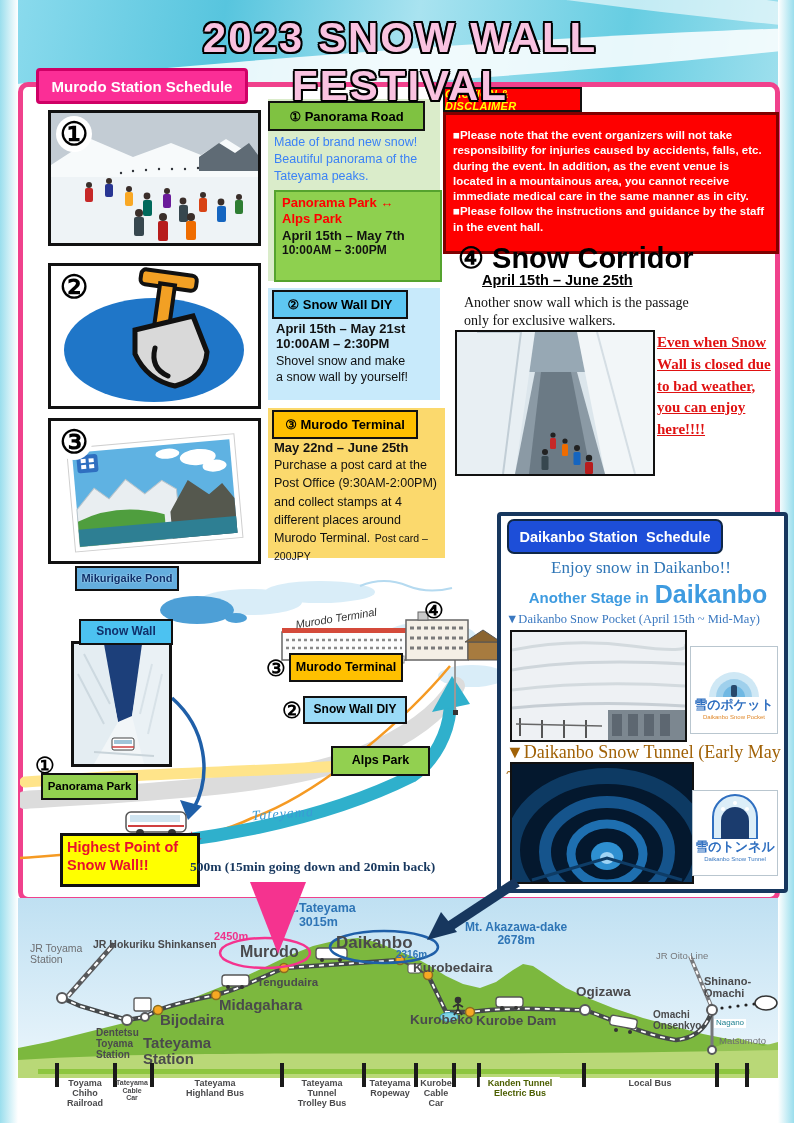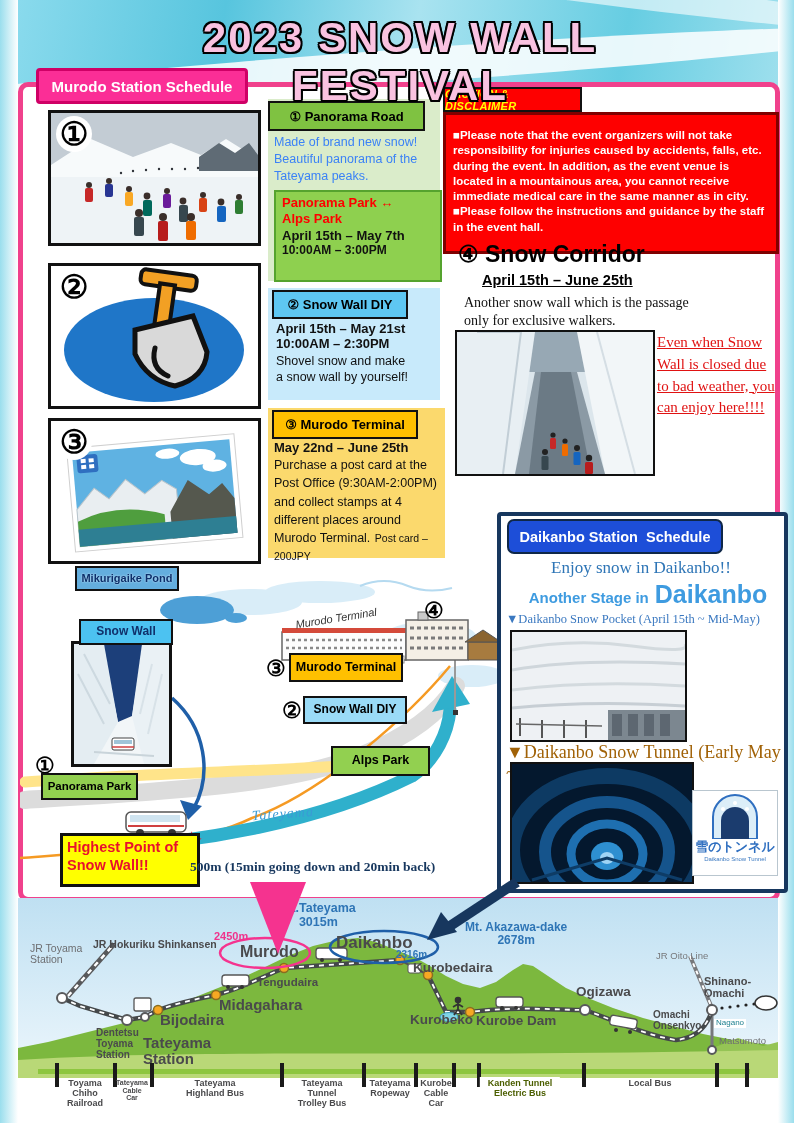--- a/index.html
+++ b/index.html
@@ -175,21 +175,21 @@
     <span style="font-size:12.5px;color:#111;line-height:1.3;">Purchase a post card at the Post Office (9:30AM-2:00PM) and collect stamps at 4 different places around Murodo Terminal.</span>
     <span style="font-size:10.5px;color:#111;">Post card – 200JPY</span>
   </div>
 
   <div class="abs hdr" style="left:443px;top:87px;width:135px;height:21px;background:#fe0000;color:#ffff00;
               font-size:11px;font-style:italic;letter-spacing:.3px;z-index:3;">CAUTION &amp; DISCLAIMER</div>
   <div class="abs pre" style="left:443px;top:112px;width:316px;height:110px;background:#fe0000;border:3px solid #7f0000;
               color:#fff;font-weight:bold;font-size:11.5px;line-height:1.33;padding:13px 7px;z-index:3;">■Please note that the event organizers will not take responsibility for injuries caused by accidents, falls, etc. during the event. In addition, as the event venue is located in a mountainous area, you cannot receive immediate medical care in the same manner as in city.
 ■Please follow the instructions and guidance by the staff in the event hall.</div>
 
-  <div class="abs" style="left:458px;top:241px;font-size:23px;font-weight:bold;color:#000;z-index:3;">④ Snow Corridor</div>
+  <div class="abs" style="left:458px;top:241px;font-size:29px;font-weight:bold;color:#000;z-index:3;">④ Snow Corridor</div>
   <div class="abs" style="left:482px;top:272px;font-size:14.5px;font-weight:bold;color:#000;text-decoration:underline;z-index:3;">April 15th – June 25th</div>
   <div class="abs pre" style="left:464px;top:294px;font-family:'Liberation Serif',serif;font-size:14px;color:#111;line-height:1.3;z-index:3;">Another snow wall which is the passage
 only for exclusive walkers.</div>
 
   <div class="photobox" style="left:455px;top:330px;width:196px;height:142px;border-width:2px;z-index:2;">
     <svg viewBox="0 0 196 142" width="196" height="142" preserveAspectRatio="none">
       <rect width="196" height="142" fill="#dce6ec"></rect>
       <rect x="62" width="72" height="40" fill="#97a8b4"></rect>
       <path d="M0,0 L78,0 L58,142 L0,142 Z" fill="#e8eff3"></path>
       <path d="M20,0 L64,0 L46,142" stroke="#c2ced6" stroke-width="2" fill="none"></path>
@@ -215,21 +215,21 @@
             <rect x="-3.5" y="-2" width="7" height="14" rx="1.5" fill="#37474f"></rect>
           </g>
         <g transform="translate(132,132)">
             <circle cx="0" cy="-6" r="3.2" fill="#222"></circle>
             <rect x="-4" y="-2" width="8" height="12" rx="1.5" fill="#b71c1c"></rect>
           </g>
       </g>
     </svg>
   </div>
 
-  <div class="abs" style="left:657px;top:332px;width:120px;font-family:'Liberation Serif',serif;font-weight:normal;font-size:15px;
+  <div class="abs" style="left:657px;top:332px;width:120px;font-family:'Liberation Serif',serif;font-weight:bold;font-size:15px;
               color:#e01212;text-decoration:underline;line-height:1.45;z-index:3;">Even when Snow Wall is closed due to bad weather, you can enjoy here!!!!</div>
 
   <div class="abs" style="left:497px;top:512px;width:283px;height:373px;border:4px solid #17375e;border-radius:4px;background:#fff;z-index:4;">
     <div class="hdr" style="position:absolute;left:6px;top:3px;width:212px;height:31px;background:#1d4ed8;border:2px solid #0f2748;
                 border-radius:7px;color:#fff;font-size:14.5px;white-space:pre;">Daikanbo Station  Schedule</div>
     <div style="position:absolute;left:10px;top:42px;width:260px;text-align:center;font-family:'Liberation Serif',serif;
                 font-size:17px;color:#2e75b6;">Enjoy snow in Daikanbo!!</div>
     <div style="position:absolute;left:22px;top:64px;width:250px;display:flex;align-items:baseline;justify-content:center;gap:6px;">
       <span style="font-size:15px;font-weight:bold;color:#3e9be0;">Another Stage in</span>
       <span style="font-size:25px;font-weight:bold;color:#3e9be0;">Daikanbo</span>
@@ -249,20 +249,30 @@
         <rect x="132" y="82" width="10" height="22" fill="#5d6771"></rect>
           <rect x="148" y="82" width="10" height="22" fill="#5d6771"></rect>
         <line x1="8" y1="86" x2="8" y2="104" stroke="#555" stroke-width="2"></line>
         <line x1="30" y1="88" x2="30" y2="106" stroke="#555" stroke-width="2"></line>
         <line x1="52" y1="88" x2="52" y2="106" stroke="#555" stroke-width="2"></line>
         <line x1="74" y1="88" x2="74" y2="106" stroke="#555" stroke-width="2"></line>
         <line x1="4" y1="92" x2="90" y2="94" stroke="#666" stroke-width="1.5"></line>
       </svg>
     </div>
 
+    <div style="position:absolute;left:189px;top:130px;width:86px;height:86px;border:1px solid #b9c6cf;background:#fff;text-align:center;">
+      <svg viewBox="0 0 86 50" width="86" height="50">
+        <path d="M18,50 A25,25 0 0 1 68,50 Z" fill="#cfe8f5"></path>
+        <path d="M25,50 A18,18 0 0 1 61,50 Z" fill="#9fd0ec"></path>
+        <path d="M32,50 A11,11 0 0 1 54,50 Z" fill="#6fb8e3"></path>
+        <rect x="40" y="38" width="6" height="12" rx="2" fill="#27496d"></rect>
+      </svg>
+      <div style="font-size:13px;font-weight:bold;color:#2f6fc0;line-height:1.3;">雪のポケット</div>
+      <div style="font-size:6px;color:#e08a2e;">Daikanbo Snow Pocket</div>
+    </div>
 
     <div style="position:absolute;left:5px;top:226px;font-family:'Liberation Serif',serif;font-size:18px;color:#a16207;">▼Daikanbo Snow Tunnel (Early May ~ Mid-June)</div>
 
     <div style="position:absolute;left:9px;top:246px;width:180px;height:118px;border:2px solid #111;">
       <svg viewBox="0 0 180 118" width="180" height="118" preserveAspectRatio="none">
         <rect width="180" height="118" fill="#04182e"></rect>
         <ellipse cx="95" cy="86" rx="95" ry="74" fill="none" stroke="#0d3a63" stroke-width="16"></ellipse>
         <ellipse cx="95" cy="88" rx="62" ry="50" fill="none" stroke="#15548c" stroke-width="12"></ellipse>
         <ellipse cx="95" cy="90" rx="36" ry="30" fill="none" stroke="#1e6fb0" stroke-width="9"></ellipse>
         <ellipse cx="95" cy="92" rx="16" ry="14" fill="#2e8fd0"></ellipse>

